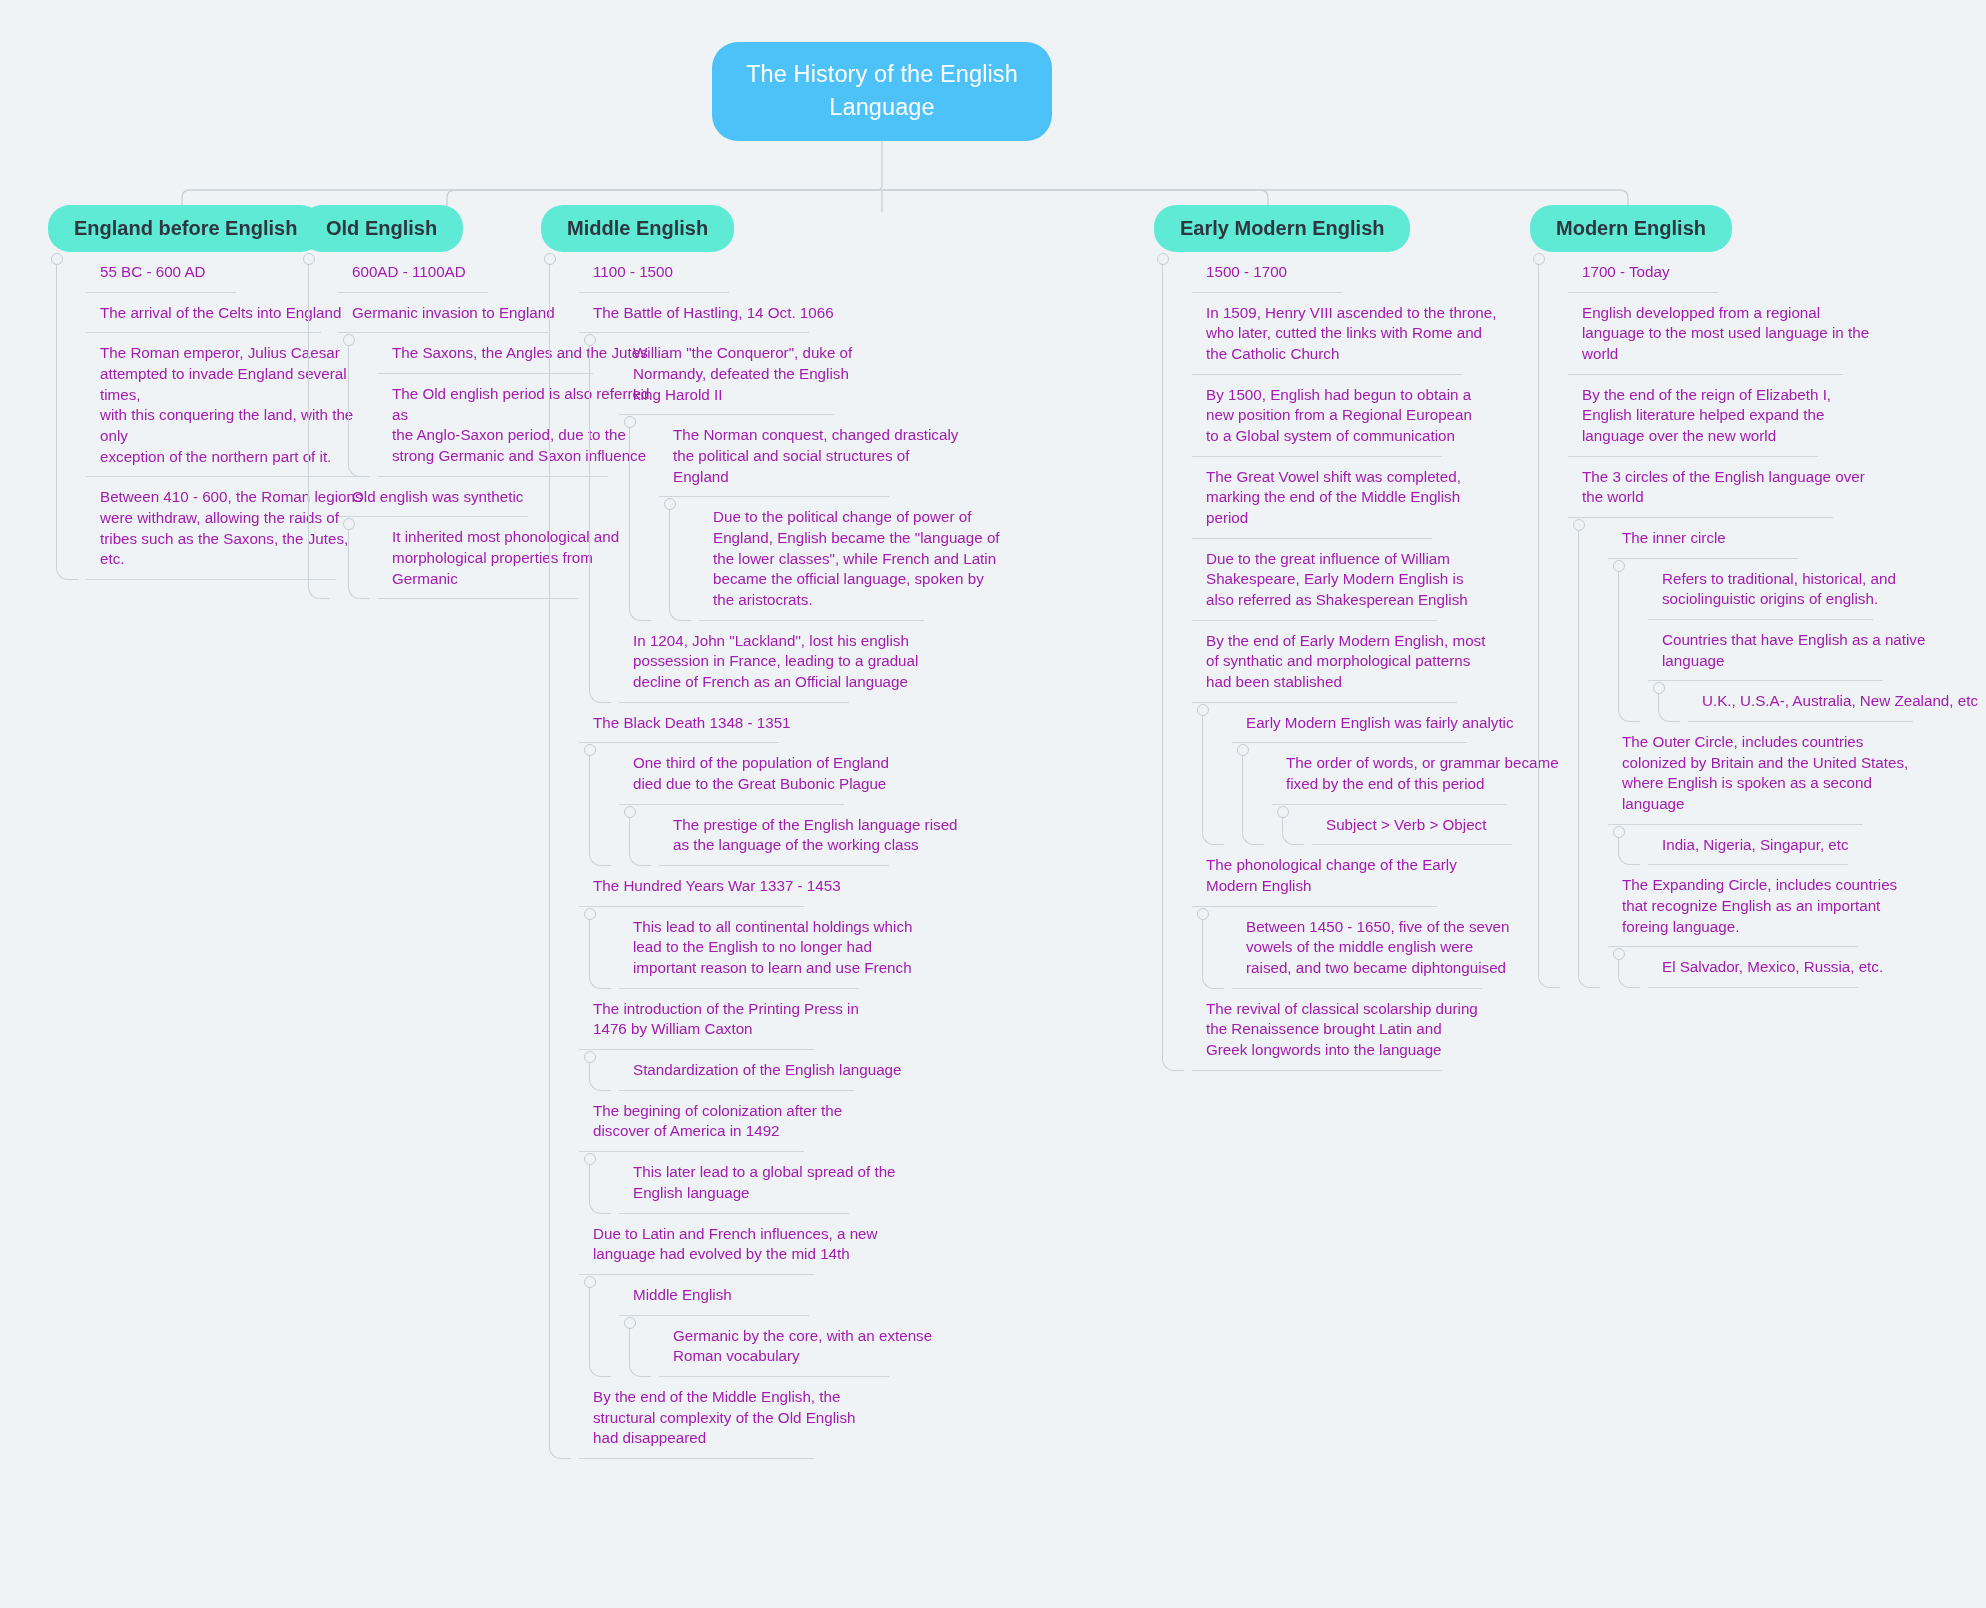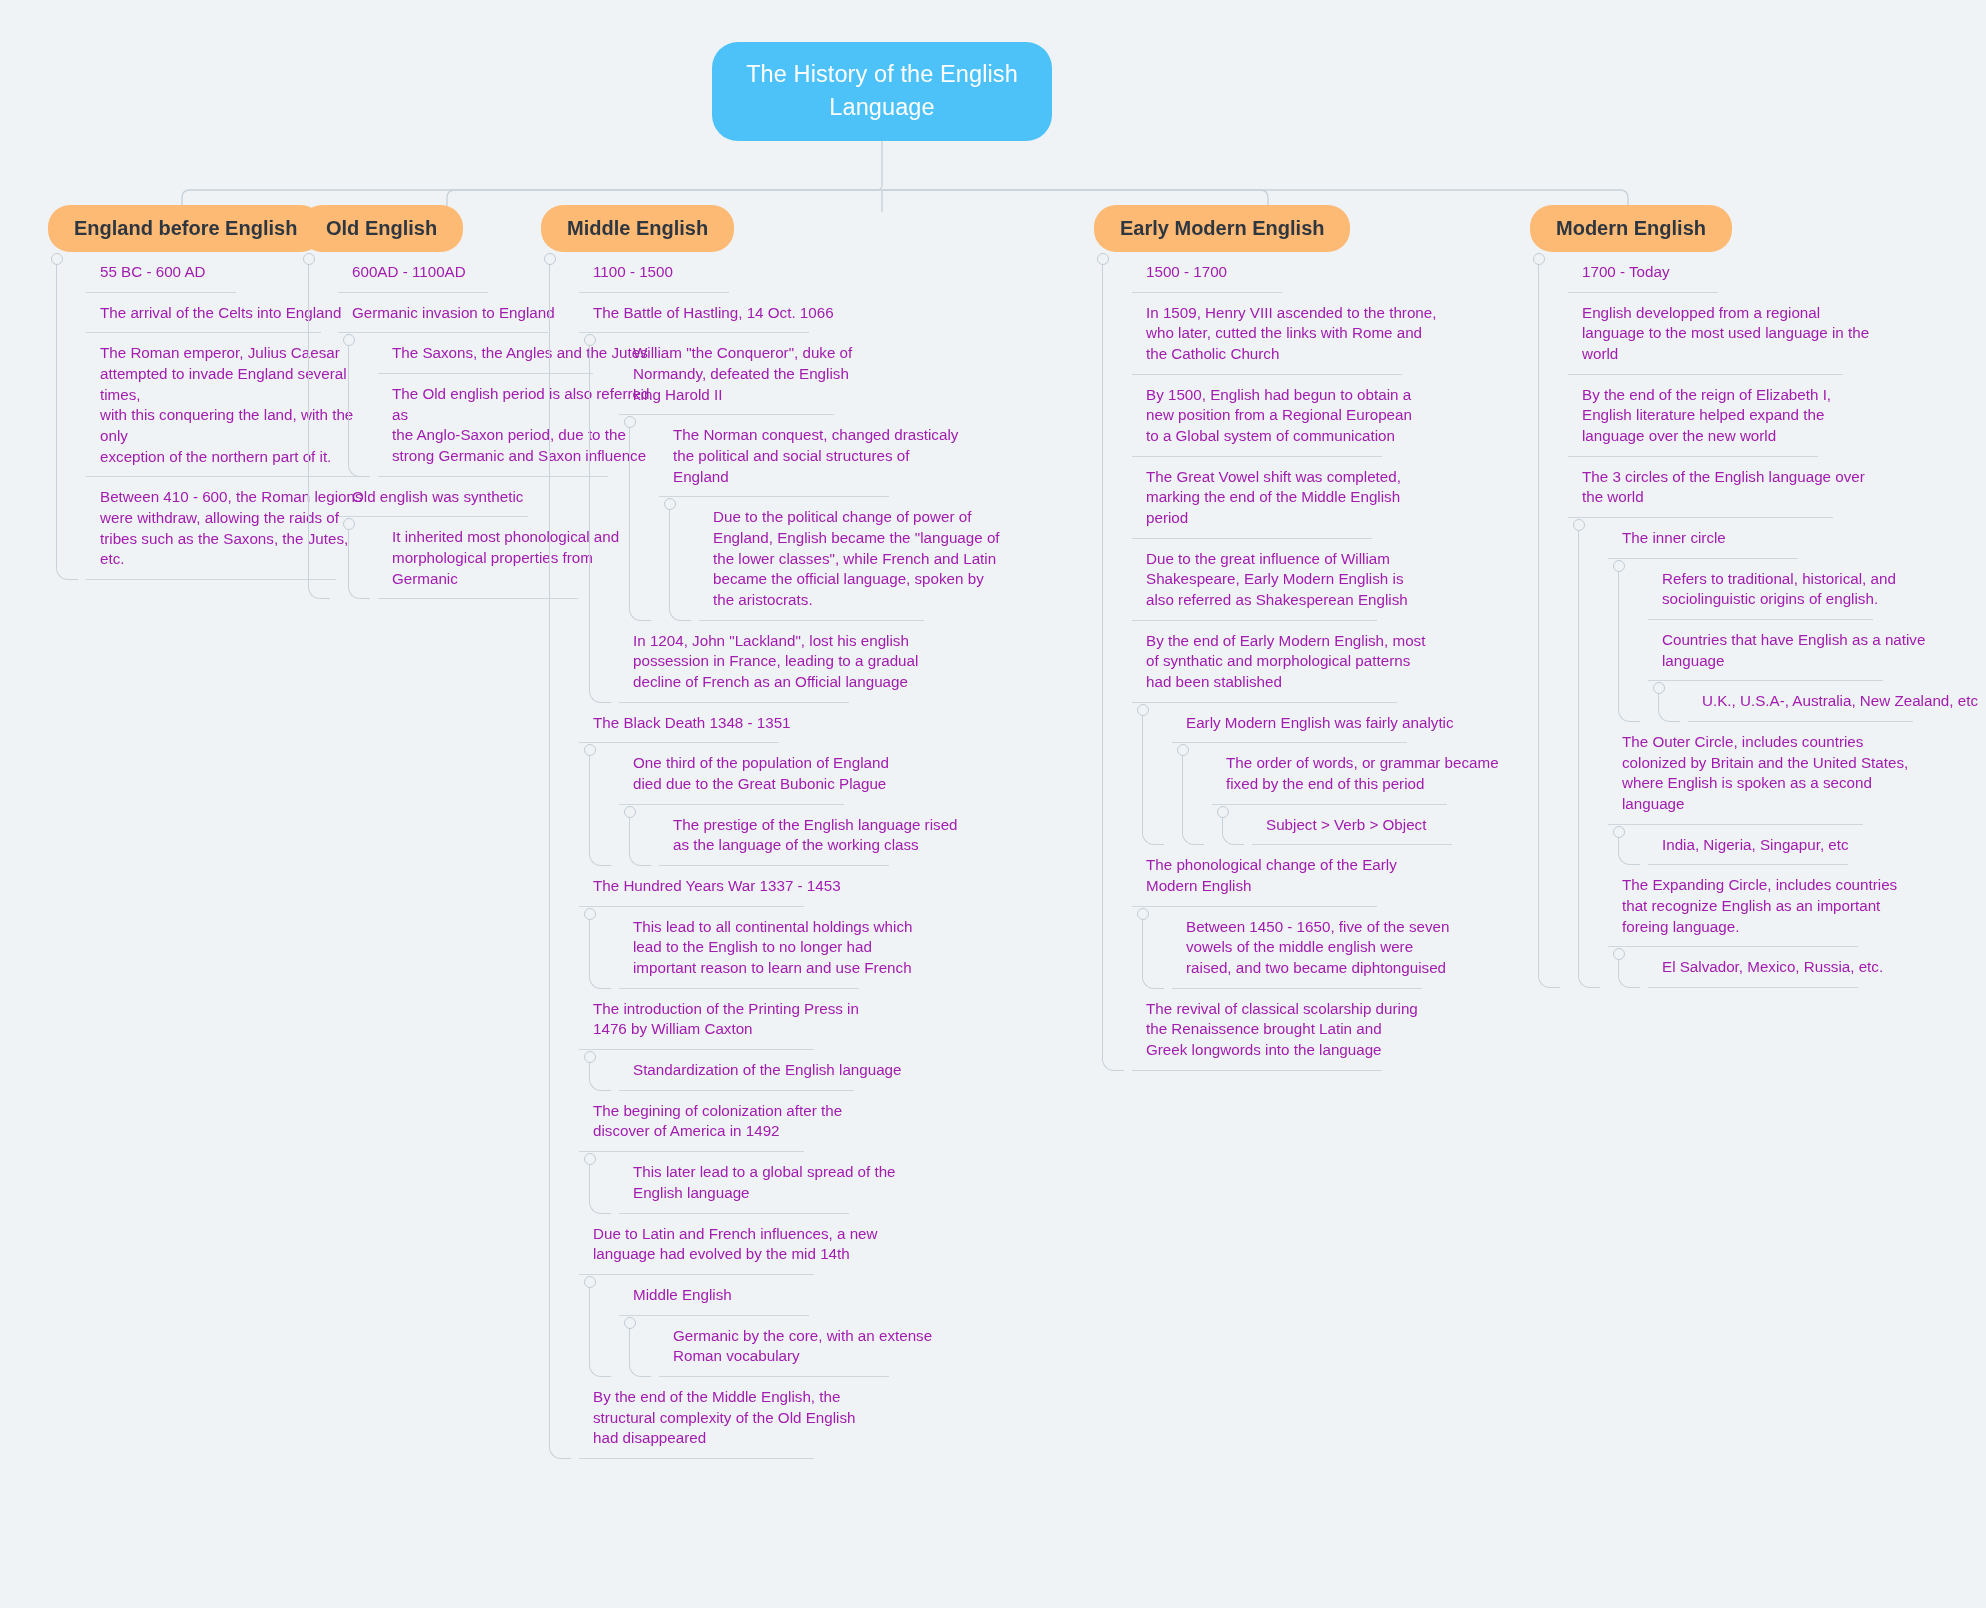--- a/index.html
+++ b/index.html
@@ -67,21 +67,21 @@
   }
 
   .branch {
     position: absolute;
     top: 205px;
   }
 
   .branch-head {
     display: inline-flex;
     align-items: center;
-    background: #fdba74;
+    background: #5eead4;
     border-radius: 22px;
     padding: 12px 26px;
     font-size: 20px;
     font-weight: bold;
     color: #2e3640;
     white-space: nowrap;
     position: relative;
     z-index: 3;
   }
 
@@ -400,21 +400,21 @@
               </div>
             </li>
             <li class="node w-b">
               <div class="node-text">By the end of the Middle English, the
 structural complexity of the Old English
 had disappeared</div>
               <div class="node-underline" style="width: 235px;"></div>
             </li>
           </ul>
         </div></div>
-      <div class="branch" style="left: 1094px; width: 720px;"><div class="branch-head">
+      <div class="branch" style="left: 1154px; width: 720px;"><div class="branch-head">
           <span>Early Modern English</span>
         </div><div class="subtree" style="margin-left: 8px;">
           <div class="rail"></div>
           <ul class="children">
             <li class="node w-c">
               <div class="node-text">1500 - 1700</div>
               <div class="node-underline" style="width: 150px;"></div>
             </li>
             <li class="node w-c">
               <div class="node-text">In 1509, Henry VIII ascended to the throne,

